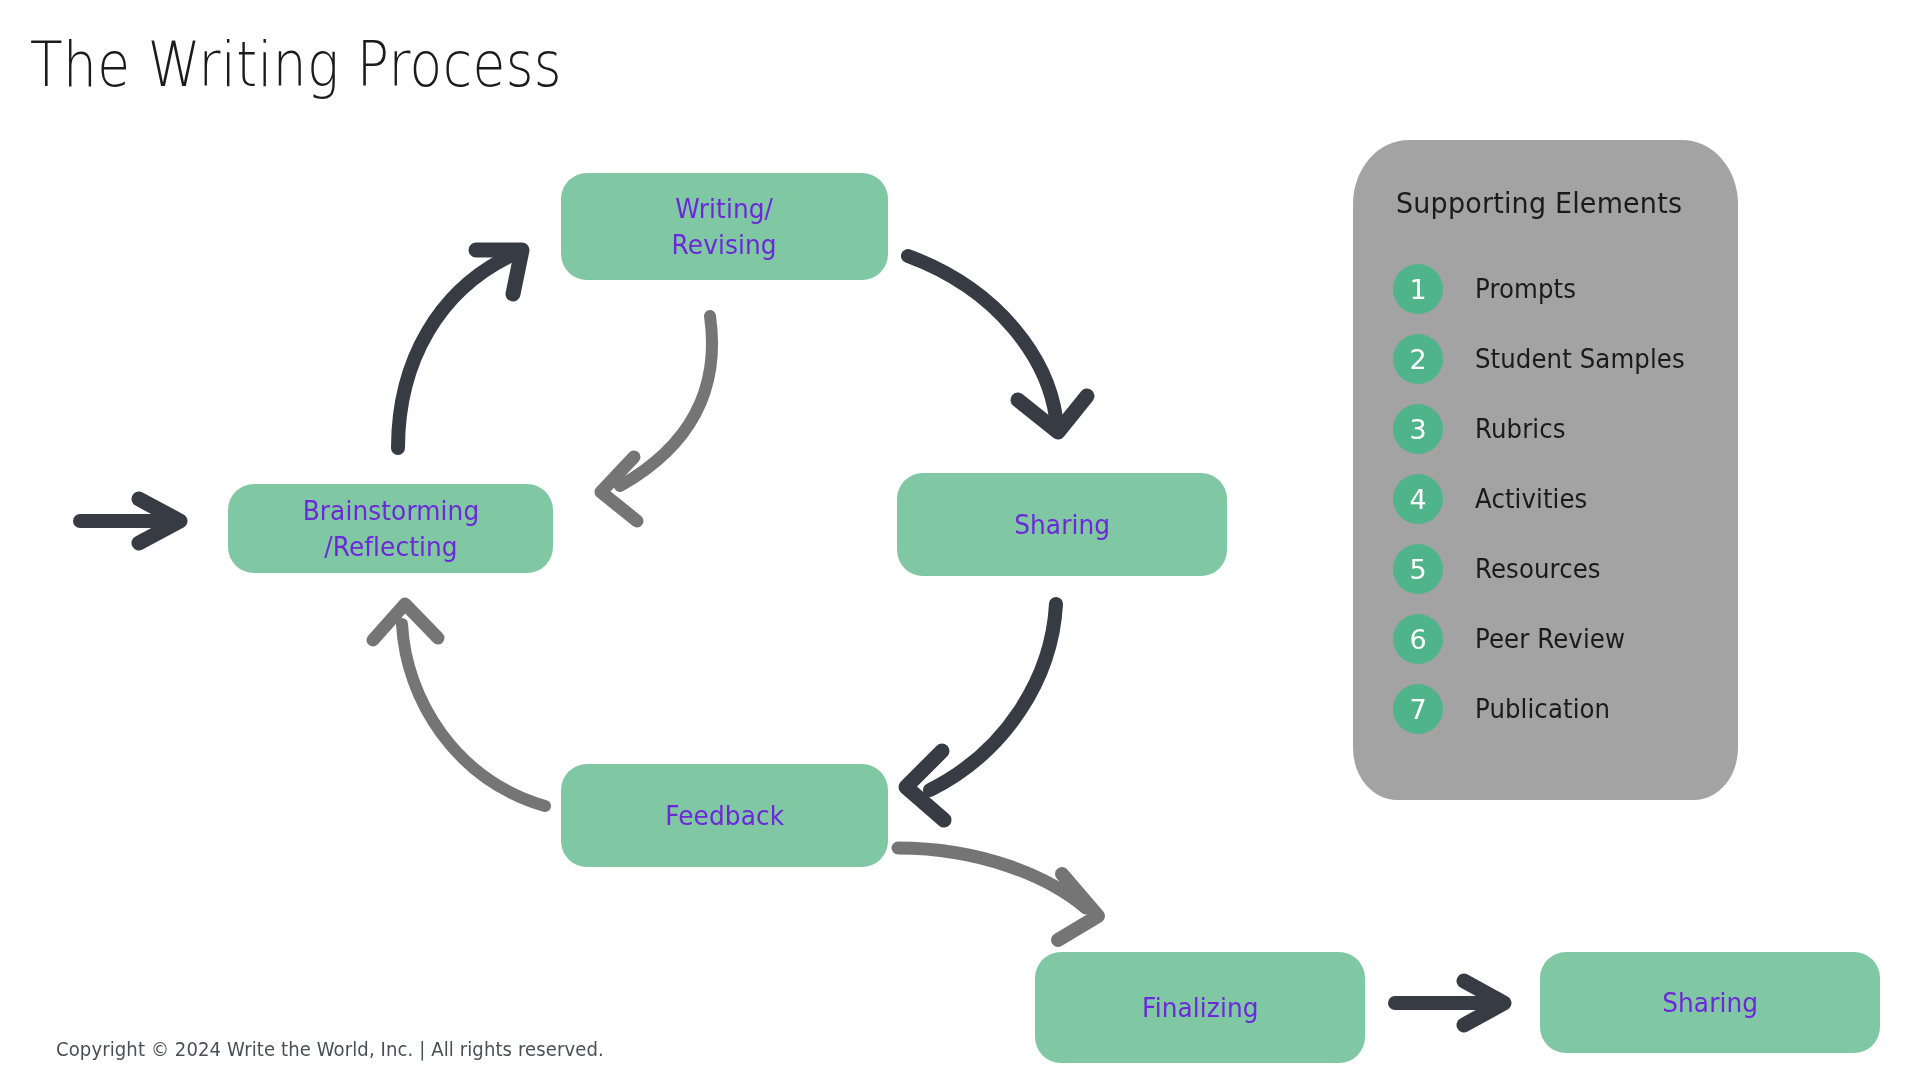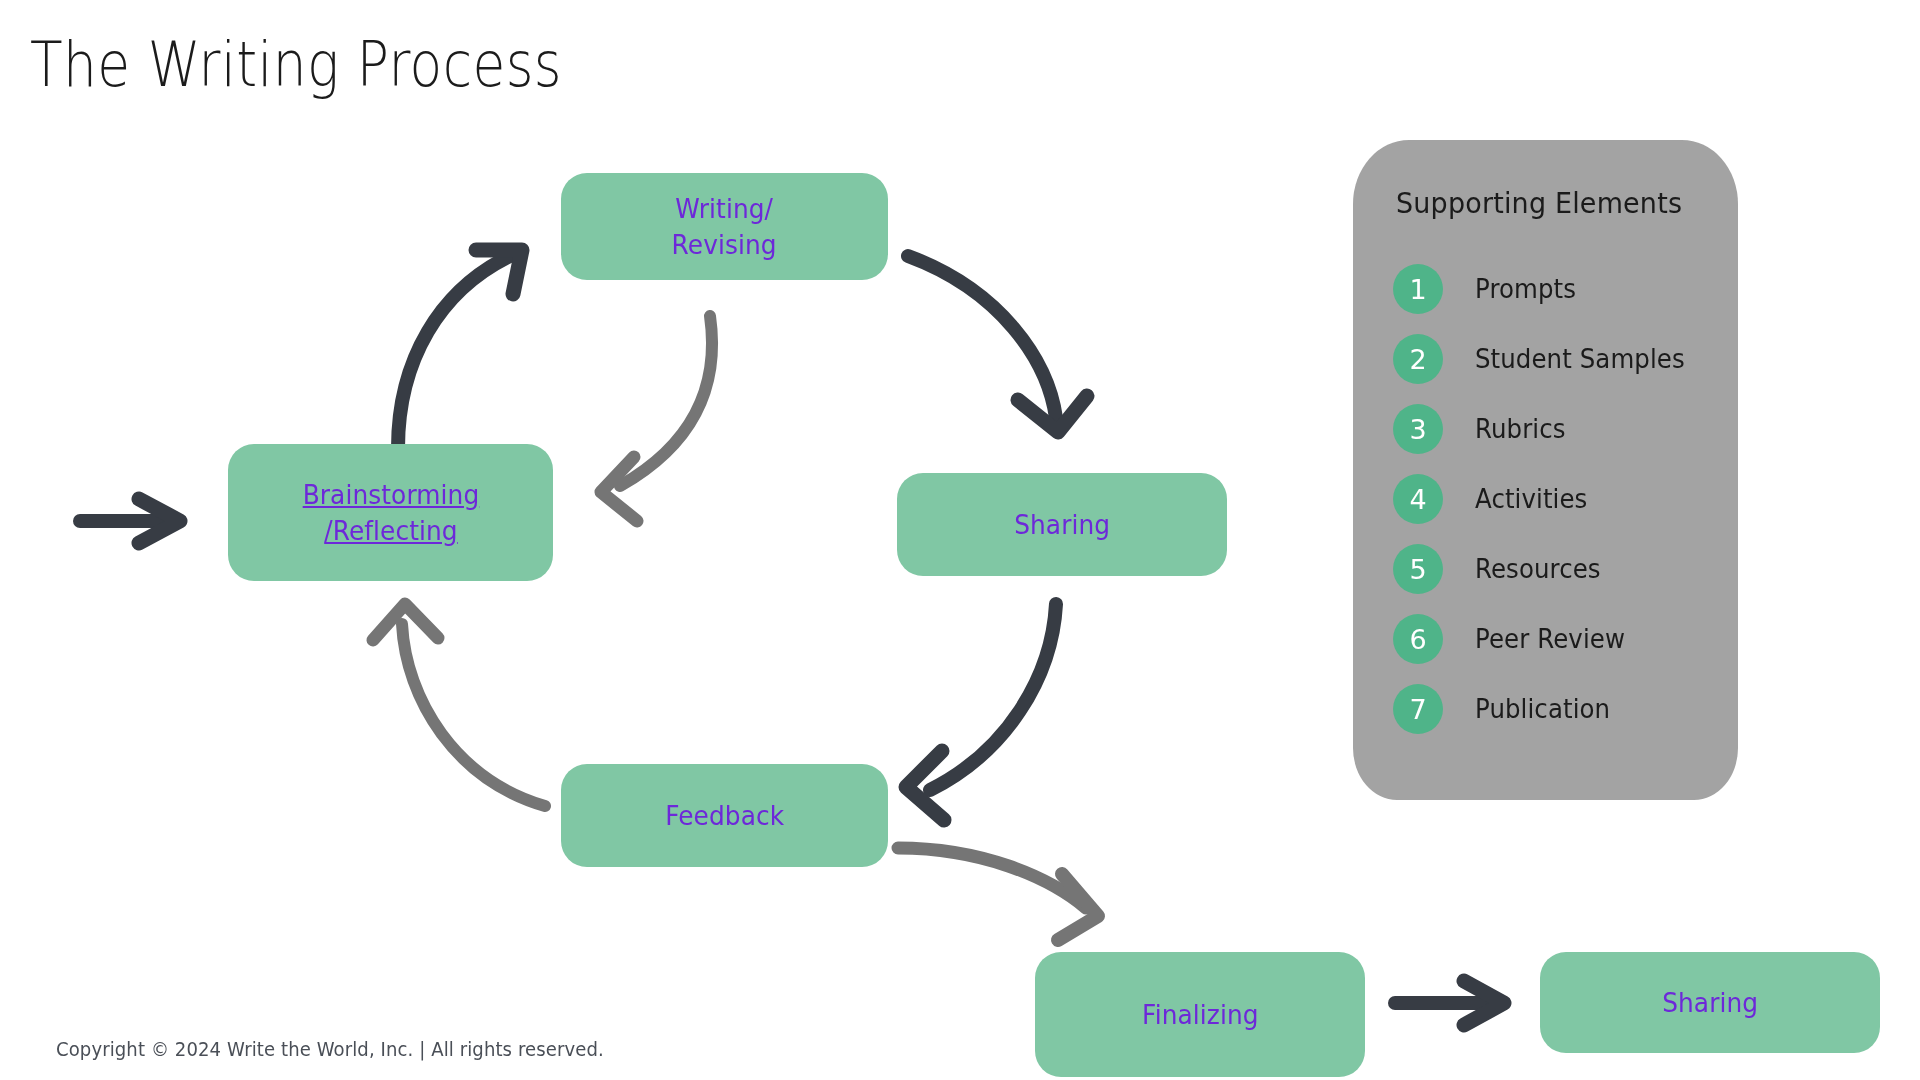--- a/index.html
+++ b/index.html
@@ -52,22 +52,22 @@
   }
   .node .node-line {
     display: block;
     transform: scaleX(0.92);
   }
   .node-inner { pointer-events: none; }
 
   #node-writing    { left: 561px; top: 173px; width: 327px; height: 107px; }
   #node-sharing    { left: 897px; top: 473px; width: 330px; height: 103px; }
   #node-feedback   { left: 561px; top: 764px; width: 327px; height: 103px; }
-  #node-brainstorm { left: 228px; top: 444px; width: 325px; height: 137px; text-decoration: underline; }
-  #node-finalizing { left: 1035px; top: 952px; width: 330px; height: 125px; }
+  #node-brainstorm { left: 228px; top: 484px; width: 325px; height: 89px; }
+  #node-finalizing { left: 1035px; top: 952px; width: 330px; height: 111px; }
   #node-sharing2   { left: 1540px; top: 952px; width: 340px; height: 101px; }
 
   
   #arrows {
     position: absolute;
     left: 0; top: 0;
     width: 1920px; height: 1080px;
     pointer-events: none;
   }
 

